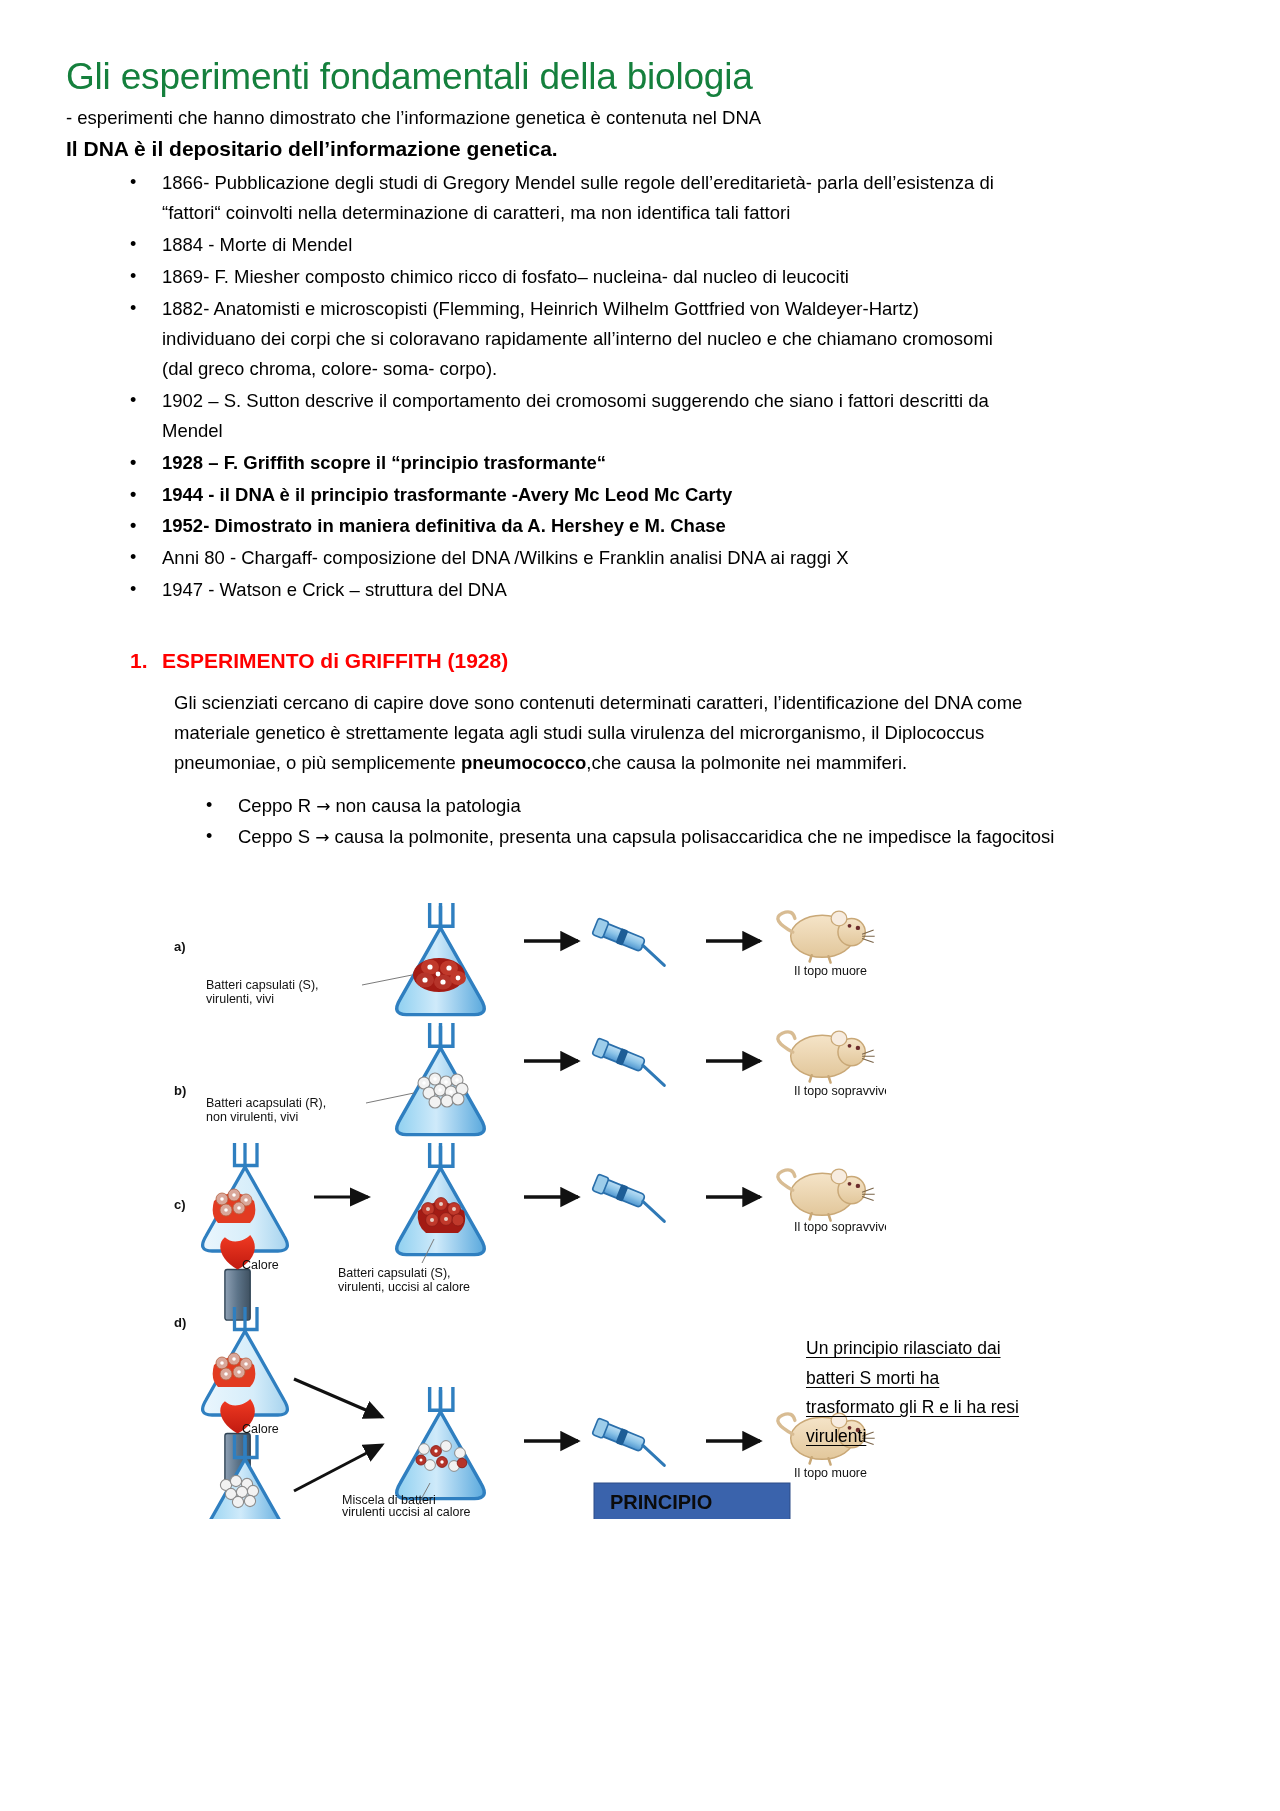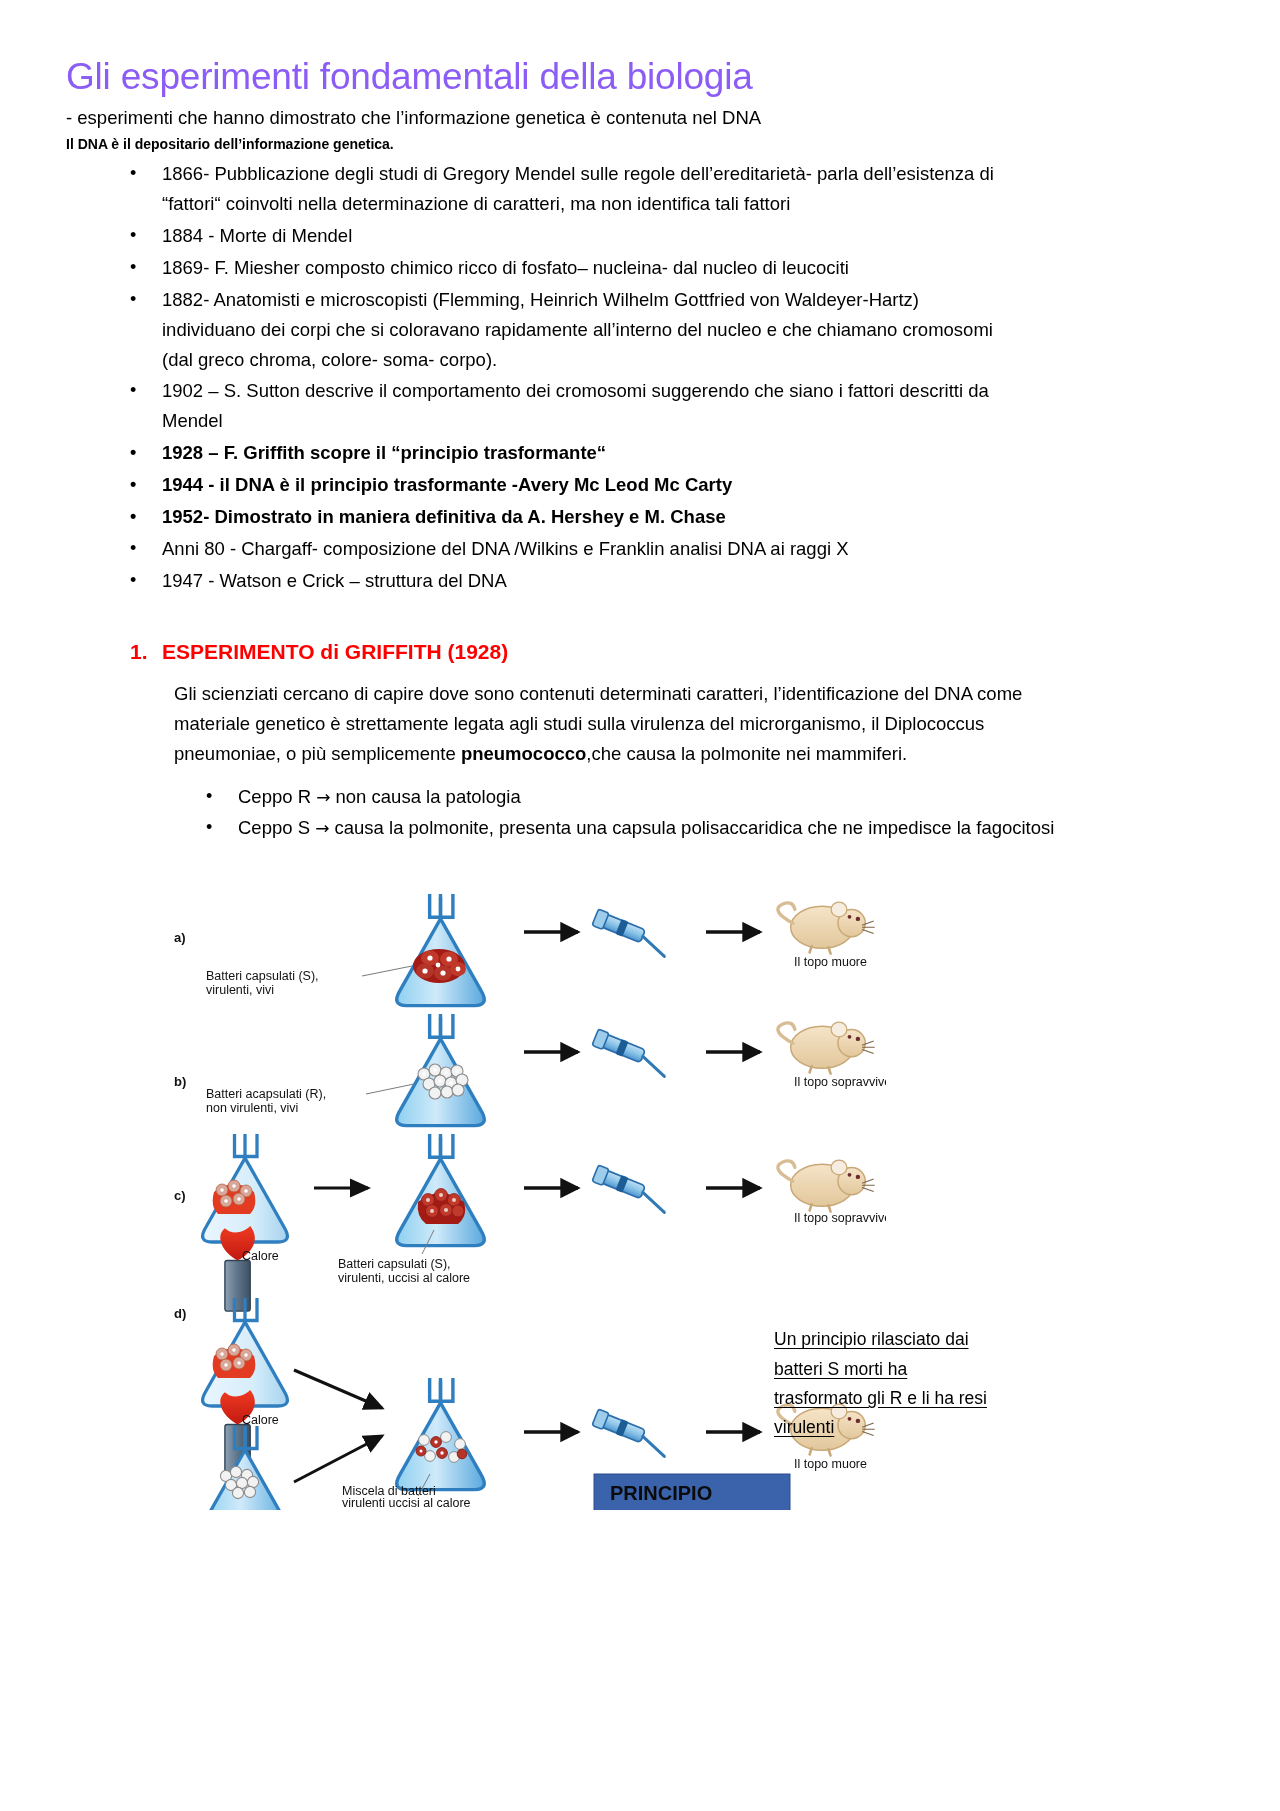--- a/index.html
+++ b/index.html
@@ -20,34 +20,34 @@
   }
   .content {
     position: absolute;
     left: 66px;
     top: 56px;
     width: 1150px;
   }
 
   
   .doc-title {
-    color: #8b5cf6;
+    color: #15803d;
     font-size: 37px;
     font-weight: normal;
     line-height: 1.15;
     margin: 0 0 6px 0;
     letter-spacing: -0.2px;
   }
   .subtitle-line {
     font-size: 18.5px;
     line-height: 1.35;
     margin: 7px 0 4px 0;
   }
   .bold-heading {
-    font-size: 14px;
+    font-size: 21px;
     font-weight: bold;
     margin: 4px 0 6px 0;
     line-height: 1.3;
   }
 
   
   ul.timeline {
     list-style: none;
     margin: 0;
     padding: 0 0 0 38px;
@@ -133,21 +133,21 @@
     position: absolute;
     left: 100px;
     top: 0;
     width: 720px;
     height: 640px;
   }
   .fig-svg { display: block; }
 
   .side-note {
     position: absolute;
-    left: 708px;
+    left: 740px;
     top: 455px;
     width: 245px;
     font-size: 17.5px;
     line-height: 1.68;
     text-decoration: underline;
     text-underline-offset: 3px;
   }
   .side-note span { display: block; }
 </style>
 </head>

